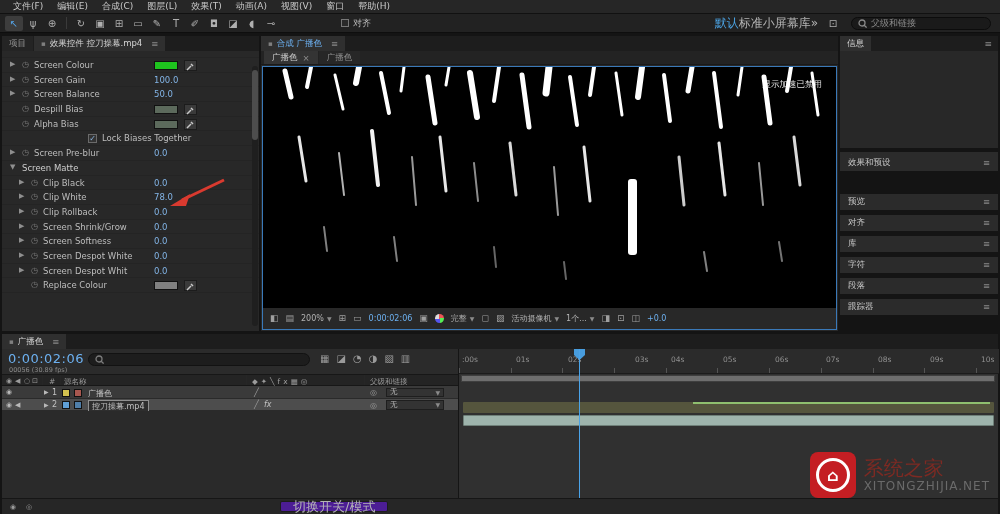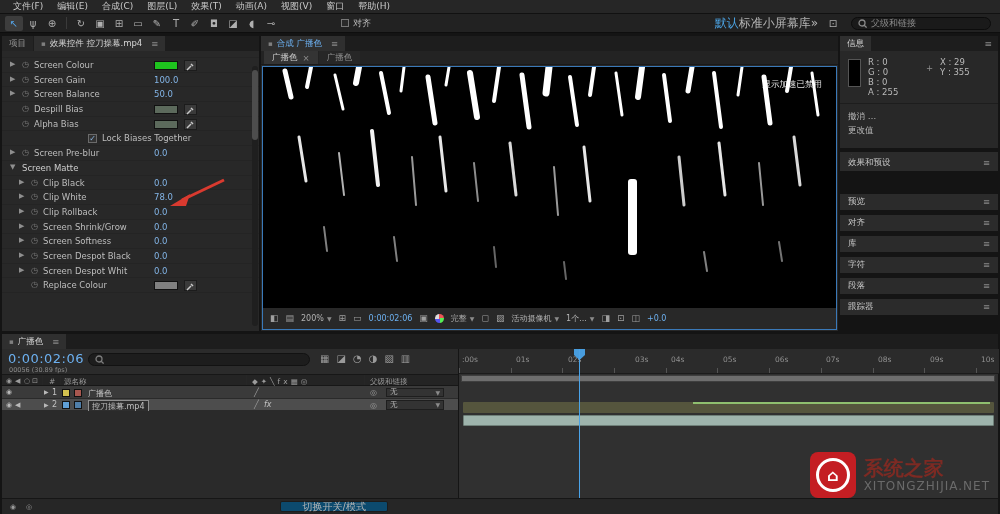--- a/index.html
+++ b/index.html
@@ -72,26 +72,26 @@
   .parentdd{position:absolute;left:384px;top:1.5px;width:58px;height:9.5px;background:#333;border:1px solid #1e1e1e;display:flex;align-items:center;justify-content:space-between;padding:0 3px;font-size:7.5px;color:#bdbdbd}
   .coldiv{position:absolute;top:0;bottom:0;width:1px;background:#262626}
   .track{position:absolute;left:456px;top:15px;width:540px;height:165px;background:#303030;border-left:1px solid #151515}
   .ruler{position:absolute;left:0;top:0;width:540px;height:25px;background:#2b2b2b;border-bottom:1px solid #1c1c1c}
   .tick{position:absolute;top:6px;color:#8f8f8f;font-size:7.5px}
   .workarea{position:absolute;left:2px;top:26px;width:534px;height:7px;background:#6e6e6e;border:1px solid #3f3f3f}
   .tbar{position:absolute;left:4px;width:531px;height:11px;border-radius:1px}
   .playhead{position:absolute;left:120px;top:0;width:1px;height:149px;background:#4aa3e8}
   .phead{position:absolute;left:115px;top:0;width:11px;height:11px;background:#4aa3e8;clip-path:polygon(0 0,100% 0,100% 55%,50% 100%,0 55%);opacity:.95}
   .tl-footer{position:absolute;left:0;bottom:0;width:996px;height:16px;background:#262626;border-top:1px solid #161616;display:flex;align-items:center;gap:10px;padding:0 8px}
-  .togglebtn{width:108px;height:11px;background:#0c4a6e;border:1px solid #1c1c1c;border-radius:2px;color:#b5b5b5;font-size:10px;display:flex;align-items:center;justify-content:center;margin-left:238px}
+  .togglebtn{width:108px;height:11px;background:#4c1d95;border:1px solid #1c1c1c;border-radius:2px;color:#b5b5b5;font-size:13px;display:flex;align-items:center;justify-content:center;margin-left:238px}
   
   .wm{position:absolute;right:10px;bottom:16px;display:flex;align-items:center;gap:8px}
   .wm-logo{width:46px;height:46px;border-radius:8px;display:flex;align-items:center;justify-content:center}
   .wm-ring{width:34px;height:34px;border:3px solid #fff;border-radius:50%;display:flex;align-items:center;justify-content:center;color:#fff;font-size:16px;font-weight:bold}
-  .wm-title{font-size:20px;font-weight:bold;color:#7d2a23;line-height:22px}
+  .wm-title{font-size:20px;font-weight:normal;color:#7d2a23;line-height:22px}
   .wm-url{font-size:12px;color:#6a6a6a;letter-spacing:1px}
 </style>
 </head>
 <body>
 
 <div class="menubar">
   <span class="mi">文件(F)</span>
   <span class="mi">编辑(E)</span>
   <span class="mi">合成(C)</span>
   <span class="mi">图层(L)</span>
@@ -236,21 +236,21 @@
     </div>
     <div class="erow ind">
       <span class="tw">▶</span>
         <span class="swico">◷</span>
       <span class="elab">Screen Softness</span>
       <span class="ev">0.0</span>
     </div>
     <div class="erow ind">
       <span class="tw">▶</span>
         <span class="swico">◷</span>
-      <span class="elab">Screen Despot Black</span>
+      <span class="elab">Screen Despot White</span>
       <span class="ev">0.0</span>
     </div>
     <div class="erow ind">
       <span class="tw">▶</span>
         <span class="swico">◷</span>
       <span class="elab">Screen Despot Whit</span>
       <span class="ev">0.0</span>
     </div>
     <div class="erow ind">
       <span class="swico">◷</span>
@@ -379,33 +379,20 @@
 </div>
 
 <div class="abs" style="left:840px;top:36px;width:158px;height:295px">
   <div class="panel" style="left:0;top:0;width:158px;height:112px">
     <div class="tabbar">
       <span class="ptab active">
           <span>信息</span>
         </span>
       <span class="hamb" style="margin-left:auto;padding-right:6px;align-self:center">≡</span>
     </div>
-    <div style="position:relative;height:97px">
-      <span class="abs" style="left:8px;top:8px;width:13px;height:28px;background:#000;border:1px solid #555"></span>
-      <span class="infoline" style="left:28px;top:6px">R : 0</span>
-      <span class="infoline" style="left:28px;top:16px">G : 0</span>
-      <span class="infoline" style="left:28px;top:26px">B : 0</span>
-      <span class="infoline" style="left:28px;top:36px">A : 255</span>
-      <span class="infoline" style="left:86px;top:12px;color:#8f8f8f">+</span>
-      <span class="infoline" style="left:100px;top:6px">X : 29</span>
-      <span class="infoline" style="left:100px;top:16px">Y : 355</span>
-      <span class="abs" style="left:0;top:52px;width:158px;height:1px;background:#1d1d1d"></span>
-      <span class="infoline" style="left:8px;top:60px">撤消 …</span>
-      <span class="infoline" style="left:8px;top:74px">更改值</span>
-    </div>
   </div>
   <div class="sidehdr" style="top:116px">
       <span>音频</span>
       <span class="hamb">≡</span>
     </div>
   <div class="sidehdr" style="top:119px">
       <span>效果和预设</span>
       <span class="hamb">≡</span>
     </div>
   <div class="sidehdr" style="top:158px">

